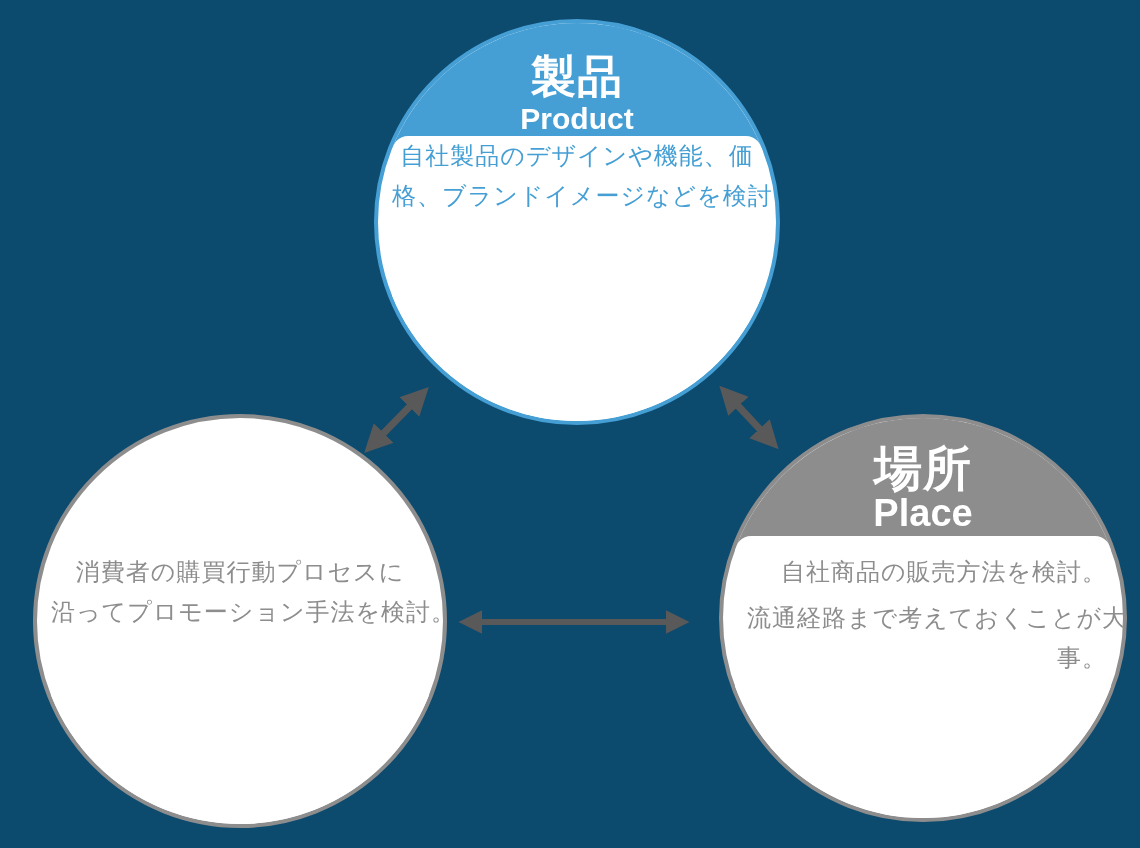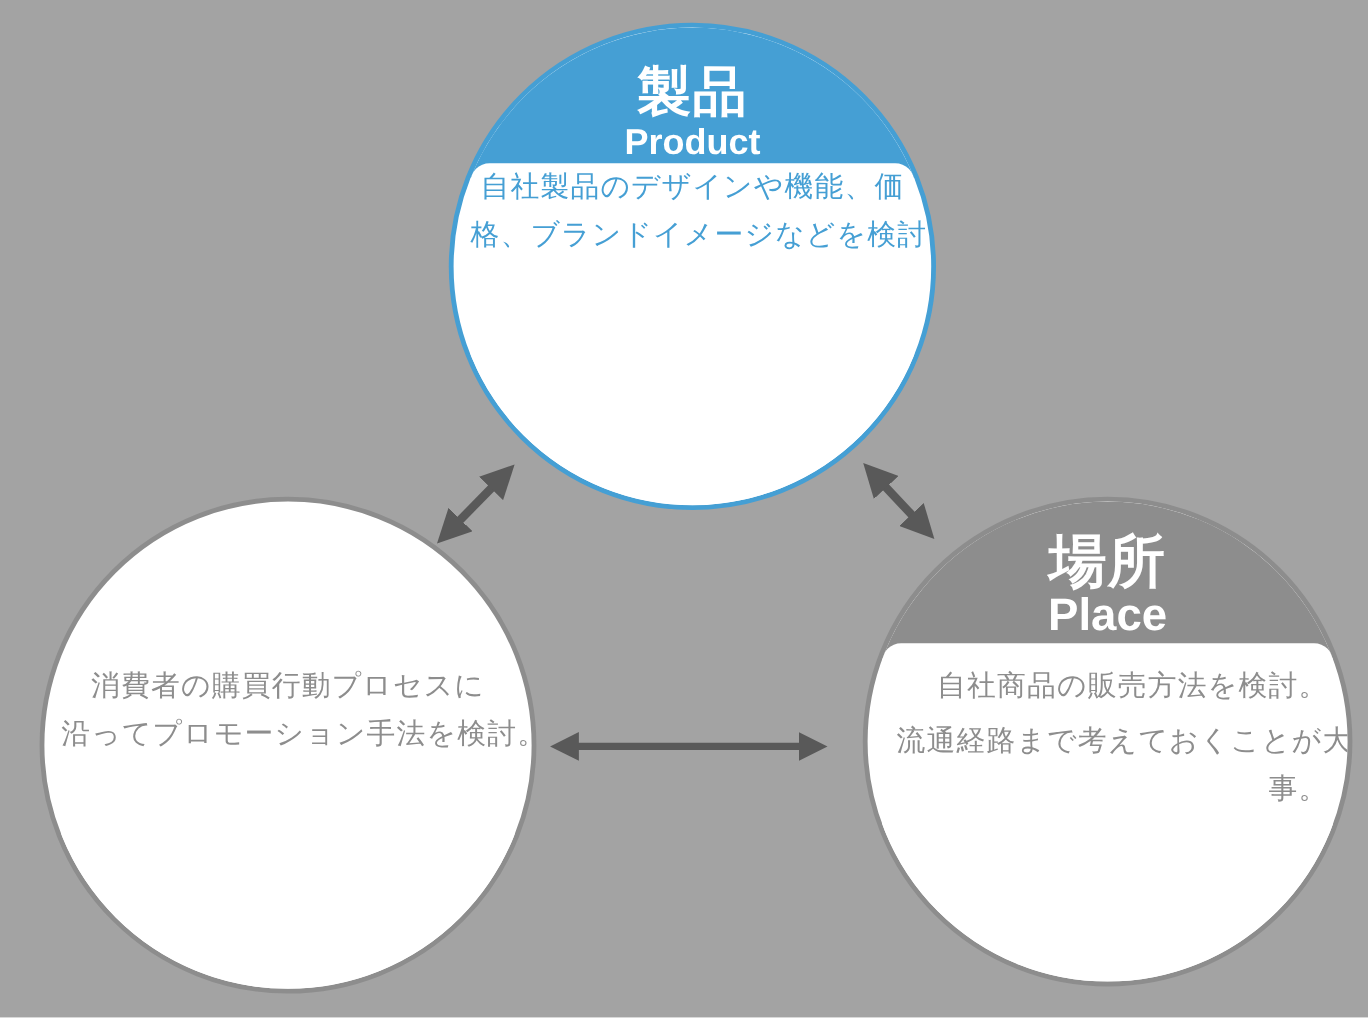--- a/index.html
+++ b/index.html
@@ -1,17 +1,17 @@
 <!DOCTYPE html>
 <html><head>
 <meta charset="utf-8">
 <style>
   html,body{margin:0;padding:0;background:#ffffff;}
   .stage{
-    position:relative;width:1140px;height:848px;background:#a3a3a3;overflow:hidden;
+    position:relative;width:1140px;height:848px;background:#0c4a6e;overflow:hidden;
     font-family:"Liberation Sans","DejaVu Sans",sans-serif;
   }
   .node{
     position:absolute;border-radius:50%;background:#ffffff;overflow:hidden;
     box-sizing:border-box;border:4px solid #8d8d8d;
   }
   .cap{position:absolute;top:0;left:0;right:0;background:#8d8d8d;}
   .title-ja{text-align:center;color:#ffffff;font-weight:bold;letter-spacing:1px;}
   .title-en{text-align:center;color:#ffffff;font-weight:bold;}
   .panel{

